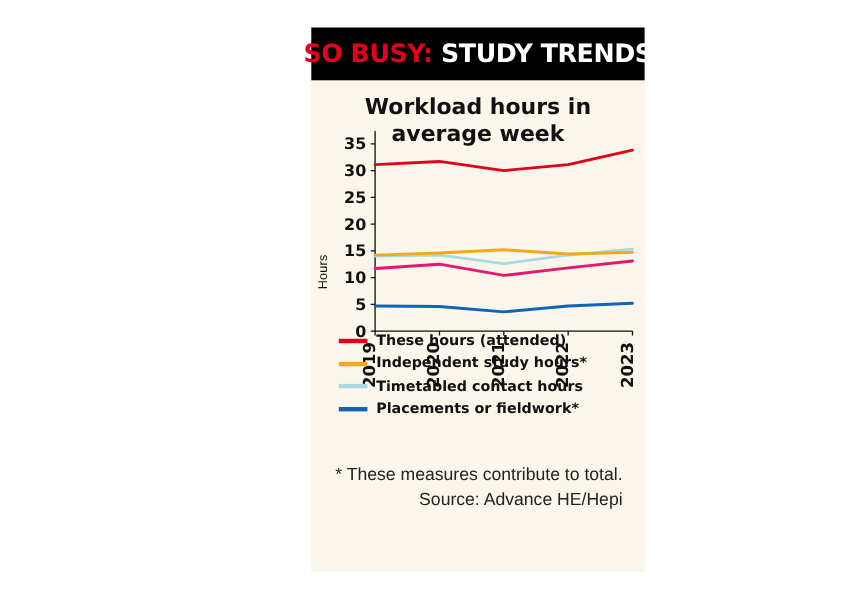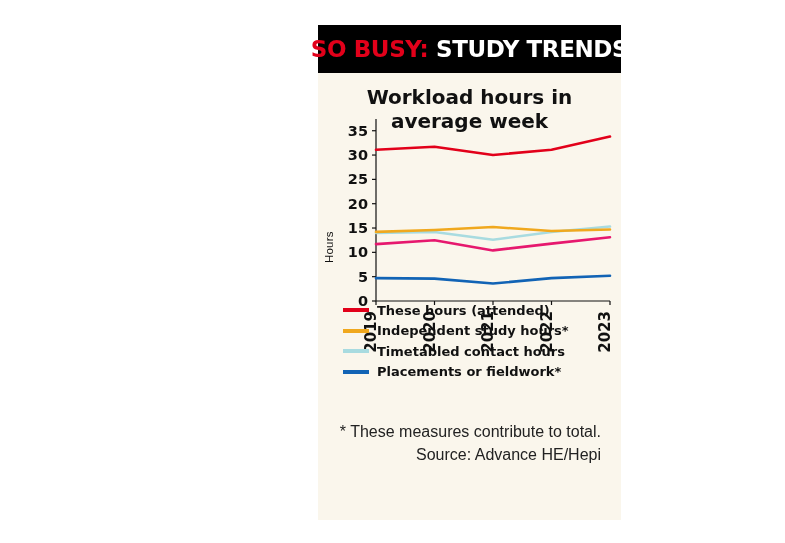--- a/index.html
+++ b/index.html
@@ -19,21 +19,20 @@
     height: 543px;
     background: #ffffff;
   }
   #card {
     position: absolute;
     left: 283px;
     top: 25px;
     width: 303px;
     height: 495px;
     background: #faf6ec;
-    margin-left: 35px;
   }
   
   .title-bar {
     position: absolute;
     left: 0;
     top: 0;
     width: 303px;
     height: 48px;
     background: #000000;
     display: flex;

